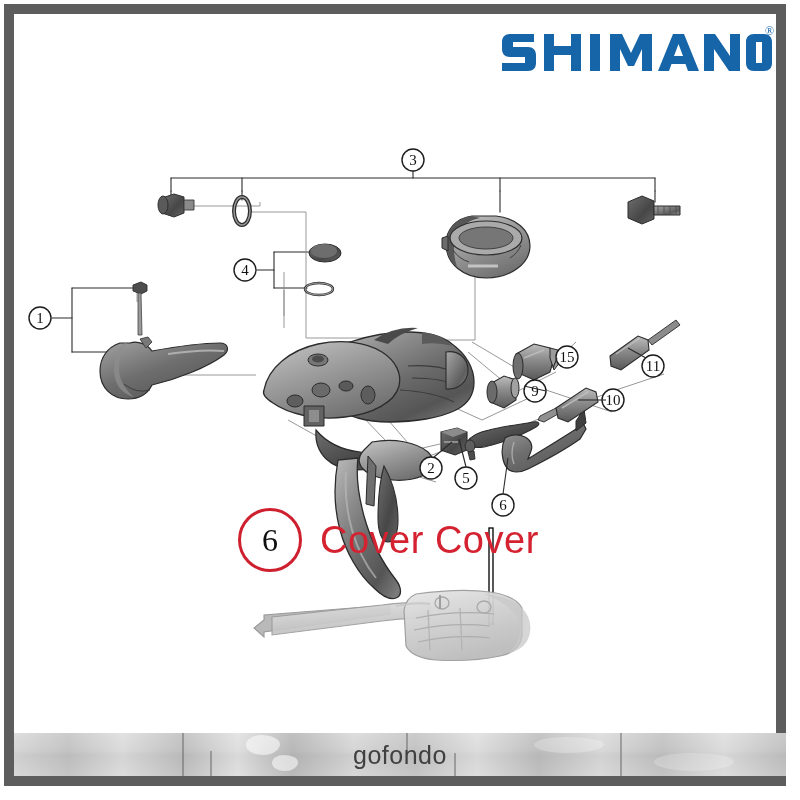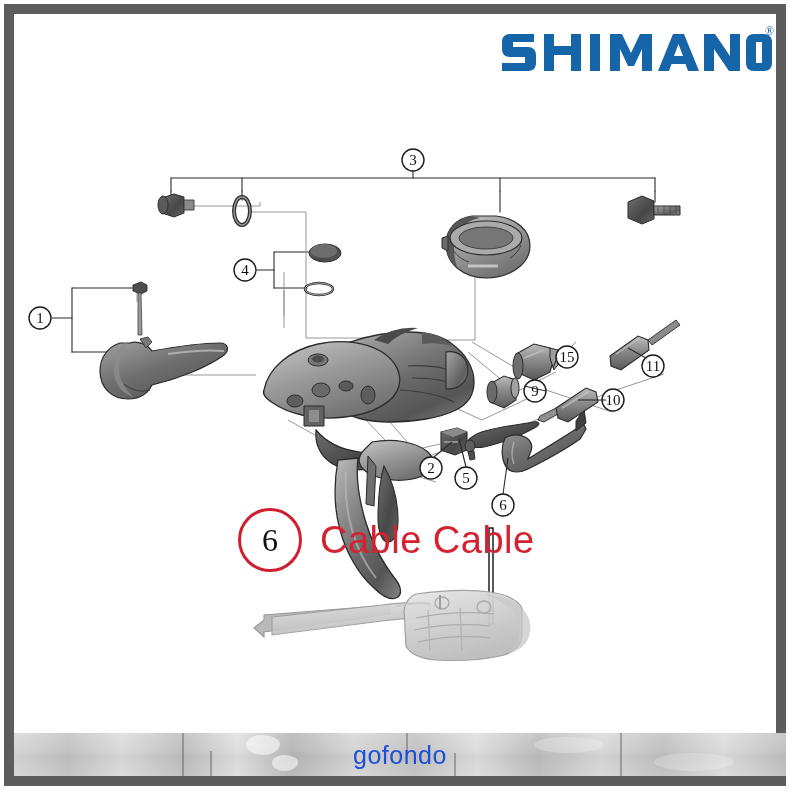--- a/index.html
+++ b/index.html
@@ -103,21 +103,21 @@
     background:rgba(255,255,255,0.55);
     border-radius:45% 55% 50% 50%/50% 45% 55% 50%;
   }
   .footer-text{
     position:absolute;
     left:0;right:0;top:50%;
     transform:translateY(-50%);
     text-align:center;
     font-family:"Liberation Sans", sans-serif;
     font-size:25px;
-    color:#1d4ed8;
+    color:#404040;
     letter-spacing:0.5px;
   }
 </style>
 </head>
 <body>
 
 <div id="page">
 
   <div class="frame"></div>
 
@@ -439,21 +439,21 @@
       <path d="M412 520 l2 40" stroke="#b2b2b2" stroke-width="1.2" fill="none"></path>
       <path d="M444 518 l2 42" stroke="#b2b2b2" stroke-width="1.2" fill="none"></path>
       <path d="M424 505 l0 14" stroke="#9e9e9e" stroke-width="2" fill="none"></path>
       <path d="M380 516 q20 -4 34 -2" stroke="#c6c6c6" stroke-width="2" fill="none" opacity="0.8"></path>
     </g>
   </svg>
   </div>
 
   <div class="label-row">
     <div class="num-circle">6</div>
-    <div class="label-text">Cable Cable</div>
+    <div class="label-text">Cover Cover</div>
   </div>
 
   <div class="footer-band">
     <div class="tex"></div>
     <div class="streak" style="left:168px;"></div>
     <div class="streak" style="left:196px;top:18px;"></div>
     <div class="streak" style="left:392px;height:22px;"></div>
     <div class="streak" style="left:440px;top:20px;"></div>
     <div class="streak" style="left:606px;"></div>
     <div class="blotch" style="left:232px;top:2px;width:34px;height:20px;"></div>

